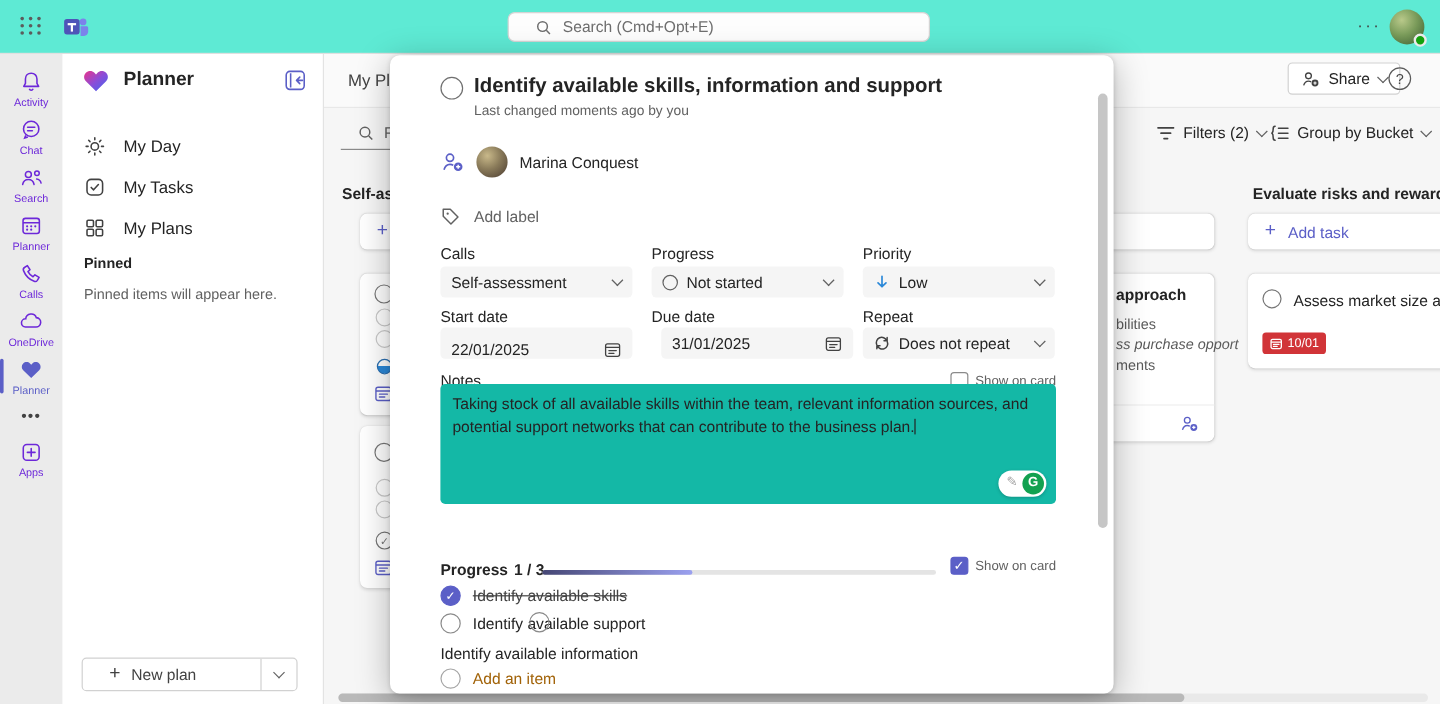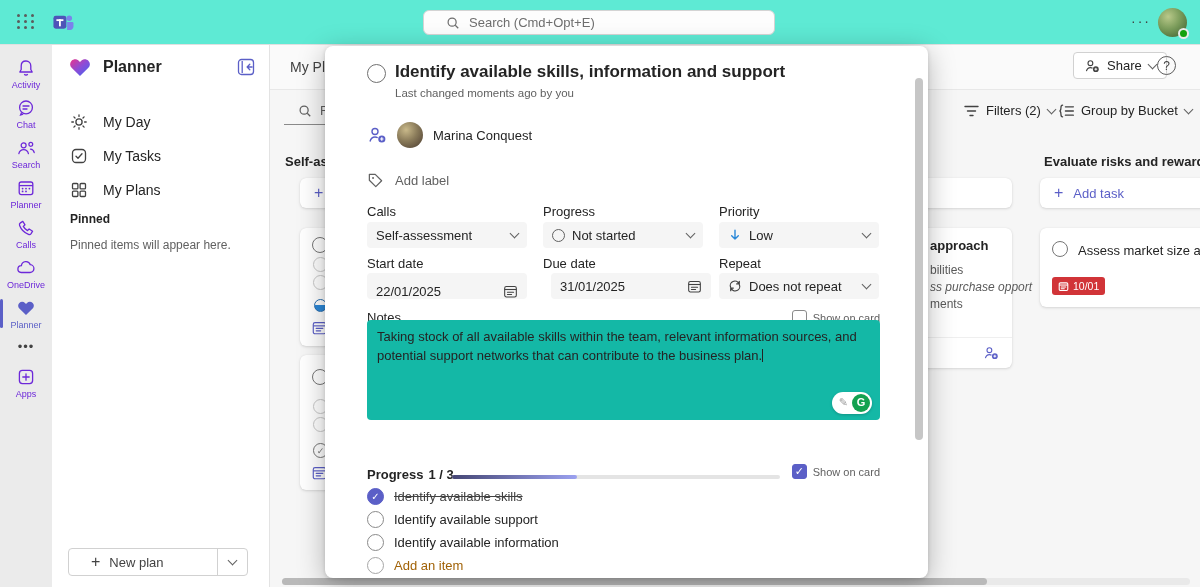--- a/index.html
+++ b/index.html
@@ -500,21 +500,21 @@
     </span>
 
     <div class="cl-item" style="top:442px;">
       <span class="cl-circ done">✓</span>
       <span class="cl-text done">Identify available skills</span>
     </div>
     <div class="cl-item" style="top:465px;">
       <span class="cl-circ"></span>
       <span class="cl-text">Identify available support</span>
     </div>
-    <div class="cl-item" style="top:488px;">
+    <div class="cl-item" style="top:464px;flex-direction:column;">
       <span class="cl-circ"></span>
       <span class="cl-text">Identify available information</span>
     </div>
     <div class="cl-item" style="top:511px;">
       <span class="cl-circ" style="border-color:#a6a6a6;"></span>
       <span class="cl-text" style="color:#a16207;">Add an item</span>
     </div>
 
     <span class="m-scroll"></span>
   </div>

